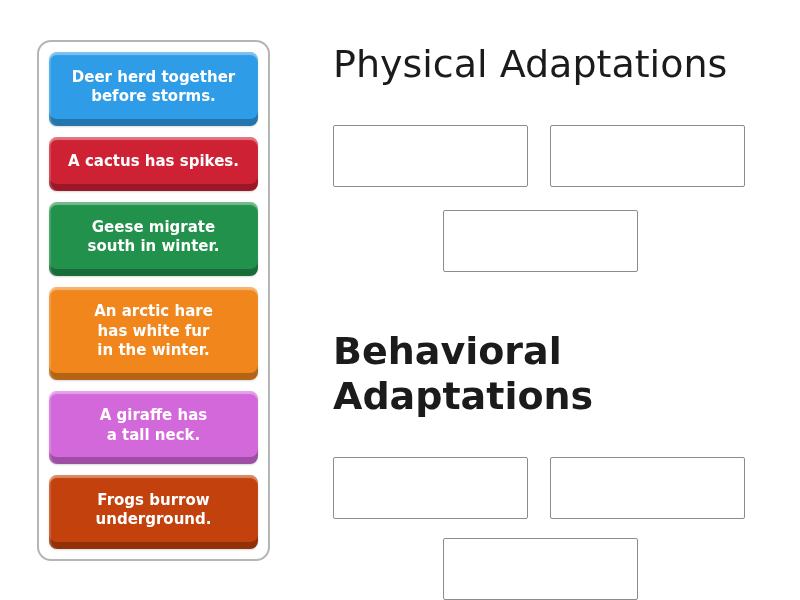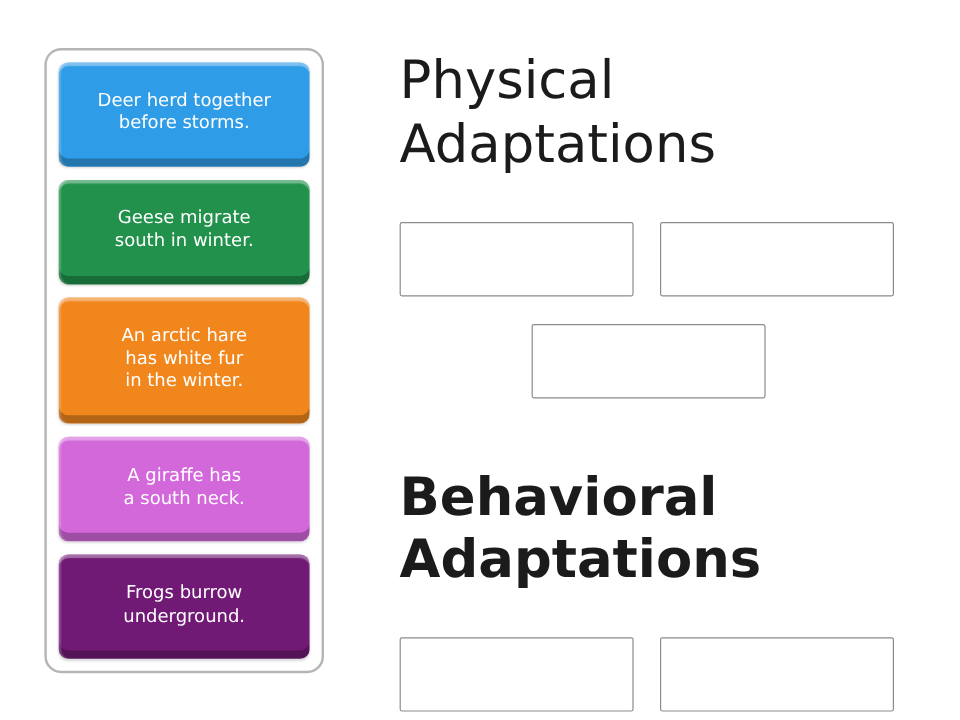--- a/index.html
+++ b/index.html
@@ -25,41 +25,41 @@
     gap: 11px;
   }
   .card {
     flex: 1 1 auto;
     border-radius: 8px;
     display: flex;
     align-items: center;
     justify-content: center;
     text-align: center;
     color: #ffffff;
-    font-weight: normal;
+    font-weight: bold;
     font-size: 15px;
     line-height: 1.28;
     white-space: pre-line;
     padding: 8px 6px 12px 6px;
     box-shadow:
       inset 0 3px 1px rgba(255,255,255,0.38),
       inset 2px 0 1px rgba(255,255,255,0.18),
       inset 0 -7px 0 rgba(0,0,0,0.25),
       0 1px 2px rgba(0,0,0,0.15);
     cursor: grab;
   }
 
   
   .right-col {
     position: absolute;
     left: 333px; top: 0;
     width: 415px;
   }
   .group-title {
-    font-size: 44px;
+    font-size: 38px;
     font-weight: 400;
     color: #1b1b1b;
     line-height: 1.2;
   }
   .group-title.first  { margin-top: 42px; }
   .group-title.second { margin-top: 57px; font-weight: bold; }
   .slot-row {
     margin-top: 37px;
     display: flex;
     gap: 22px;
@@ -76,28 +76,29 @@
     justify-content: center;
   }
   .slot-center-row.tight { margin-top: 19px; }
 </style>
 </head>
 <body>
 
 <div class="tray">
   <div class="card" style="background: rgb(46, 156, 231);">Deer herd together
 before storms.</div>
+  <div class="card" style="background: rgb(206, 33, 52);">A cactus has spikes.</div>
   <div class="card" style="background: rgb(33, 145, 75);">Geese migrate
 south in winter.</div>
   <div class="card" style="background: rgb(240, 134, 28);">An arctic hare
 has white fur
 in the winter.</div>
   <div class="card" style="background: rgb(211, 104, 219);">A giraffe has
-a south neck.</div>
-  <div class="card" style="background: #701a75;">Frogs burrow
+a tall neck.</div>
+  <div class="card" style="background: #c2410c;">Frogs burrow
 underground.</div>
 </div>
 
 <div class="right-col">
 
   <div class="group-title first">Physical Adaptations</div>
   <div class="slot-row">
     <div class="slot"></div>
     <div class="slot"></div>
   </div>

